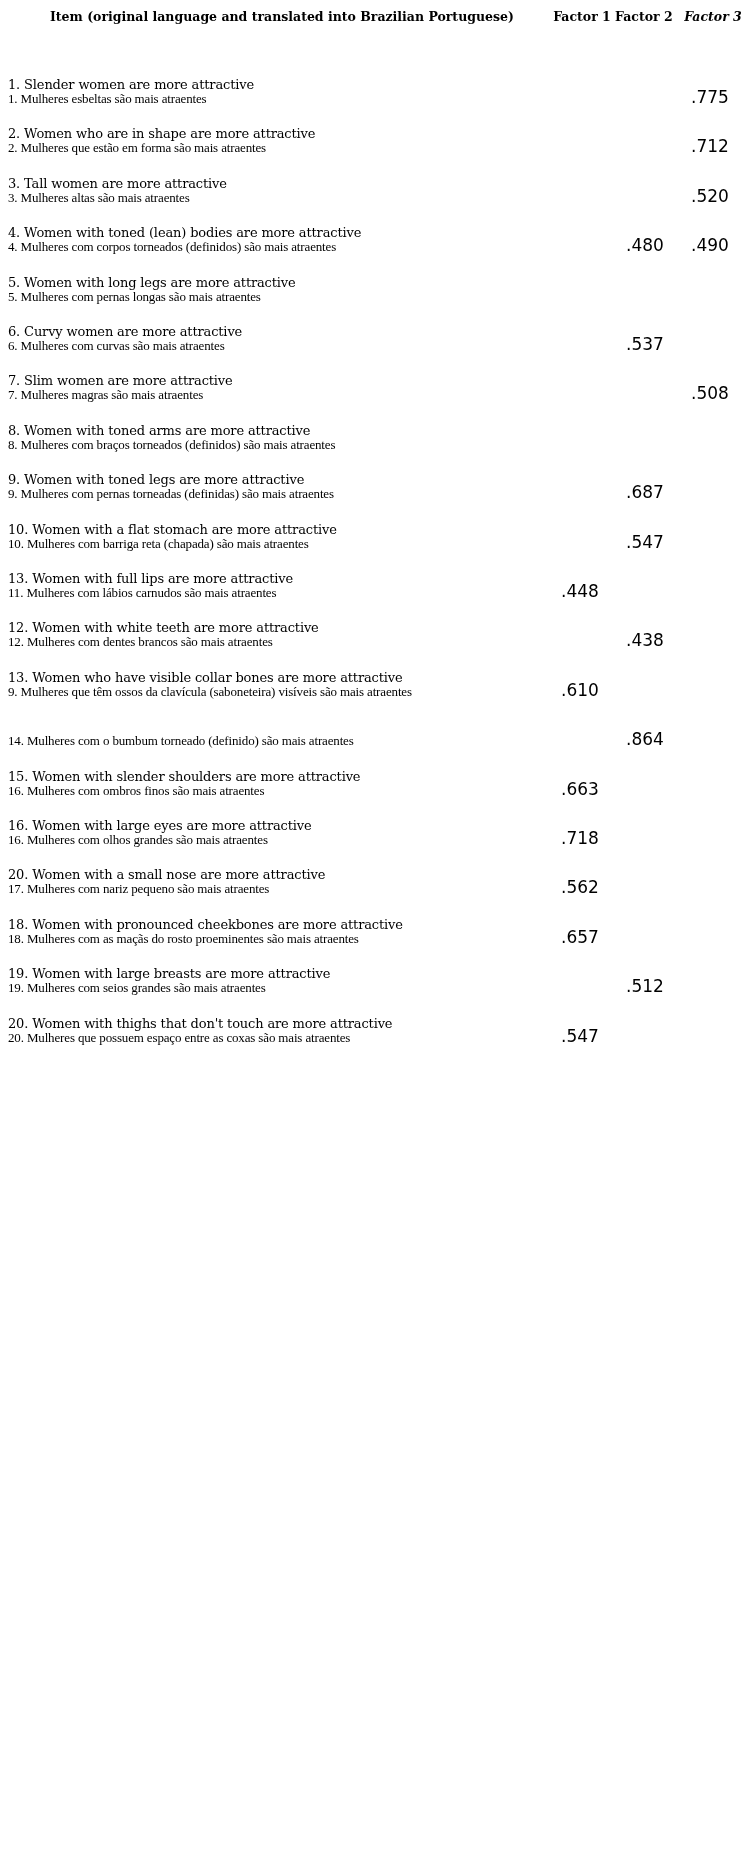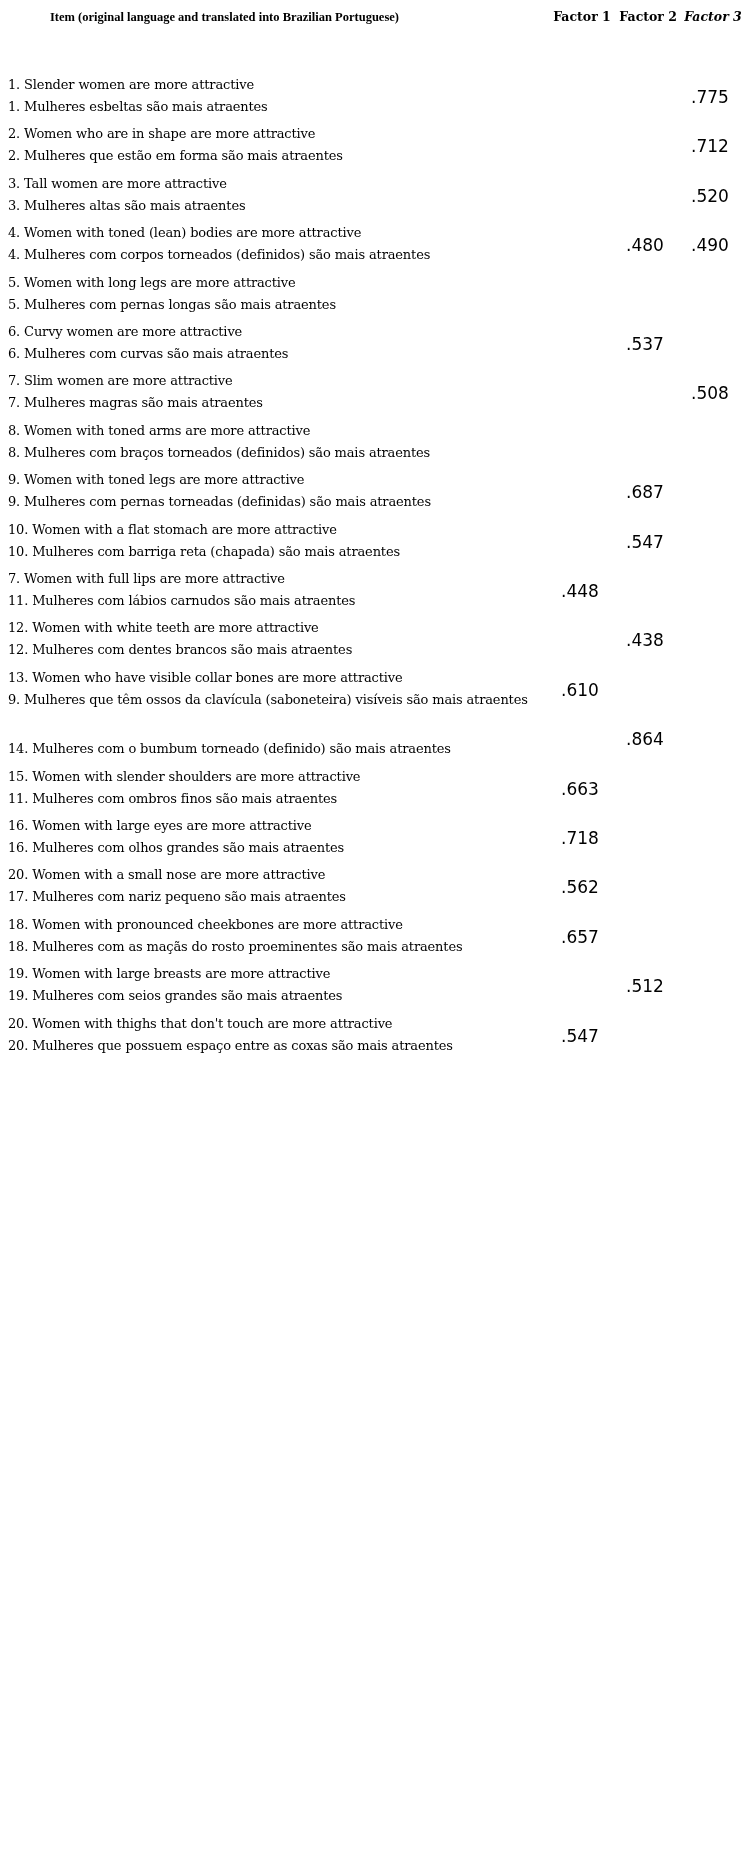--- a/index.html
+++ b/index.html
@@ -1,26 +1,26 @@
 <!DOCTYPE html>
 <html><head>
   <meta charset="utf-8">
   <style>
     html, body { margin:0; padding:0; background:#ffffff; }
     body { width:753px; height:1866px; position:relative; overflow:hidden; color:#000; }
     .tbl { position:absolute; left:0; top:0; width:753px; }
     .hdr { position:absolute; top:6px; height:22px; font-family:"DejaVu Serif", serif; font-weight:bold; font-size:12.5px; line-height:22px; white-space:nowrap; }
-    .hdr.item { left:50px; width:450px;font-family:Liberation Serif, serif; }
+    .hdr.item { left:50px; width:450px; }
     .hdr.f1 { left:551px; width:62px; text-align:center; }
-    .hdr.f2 { left:615px; width:62px; text-align:right; }
+    .hdr.f2 { left:615px; width:62px; text-align:left; }
     .hdr.f3 { left:679px; width:68px; text-align:center;font-style:italic; }
     .item-block { position:absolute; left:0; width:753px; height:49.4px;margin-top:44px; }
     .line { position:absolute; left:8px; height:24.7px; line-height:24.7px; font-family:"DejaVu Serif", serif; font-size:13px; white-space:nowrap; letter-spacing:-0.15px; }
     .line.en { top:0; }
-    .line.pt { top:22px; }
+    .line.pt { top:14px;font-family:Liberation Serif, serif; }
     .val { position:absolute; top:12px; height:24.7px; line-height:24.7px; font-family:"DejaVu Sans", sans-serif; font-size:17px; text-align:center; width:50px; }
     .val.f1 { left:555px; }
     .val.f2 { left:620px; }
     .val.f3 { left:685px; }
   </style>
 </head>
 <body>
 
 <div class="tbl">
   <div class="hdr item">Item (original language and translated into Brazilian Portuguese)</div>
@@ -92,21 +92,21 @@
         <div class="val f3"></div>
       </div>
       <div class="item-block" style="top: 473.6px;">
         <div class="line en">10. Women with a flat stomach are more attractive</div>
         <div class="line pt">10. Mulheres com barriga reta (chapada) são mais atraentes</div>
         <div class="val f1"></div>
         <div class="val f2">.547</div>
         <div class="val f3"></div>
       </div>
       <div class="item-block" style="top: 523px;">
-        <div class="line en">7. Women with full lips are more attractive</div>
+        <div class="line en">13. Women with full lips are more attractive</div>
         <div class="line pt">11. Mulheres com lábios carnudos são mais atraentes</div>
         <div class="val f1">.448</div>
         <div class="val f2"></div>
         <div class="val f3"></div>
       </div>
       <div class="item-block" style="top: 572.4px; padding-left: 6px;">
         <div class="line en">12. Women with white teeth are more attractive</div>
         <div class="line pt">12. Mulheres com dentes brancos são mais atraentes</div>
         <div class="val f1"></div>
         <div class="val f2">.438</div>
@@ -120,21 +120,21 @@
         <div class="val f3"></div>
       </div>
       <div class="item-block" style="top: 671.2px;">
         <div class="line pt">14. Mulheres com o bumbum torneado (definido) são mais atraentes</div>
         <div class="val f1"></div>
         <div class="val f2">.864</div>
         <div class="val f3"></div>
       </div>
       <div class="item-block" style="top: 720.6px;">
         <div class="line en">15. Women with slender shoulders are more attractive</div>
-        <div class="line pt">11. Mulheres com ombros finos são mais atraentes</div>
+        <div class="line pt">16. Mulheres com ombros finos são mais atraentes</div>
         <div class="val f1">.663</div>
         <div class="val f2"></div>
         <div class="val f3"></div>
       </div>
       <div class="item-block" style="top: 770px;">
         <div class="line en">16. Women with large eyes are more attractive</div>
         <div class="line pt">16. Mulheres com olhos grandes são mais atraentes</div>
         <div class="val f1">.718</div>
         <div class="val f2"></div>
         <div class="val f3"></div>

